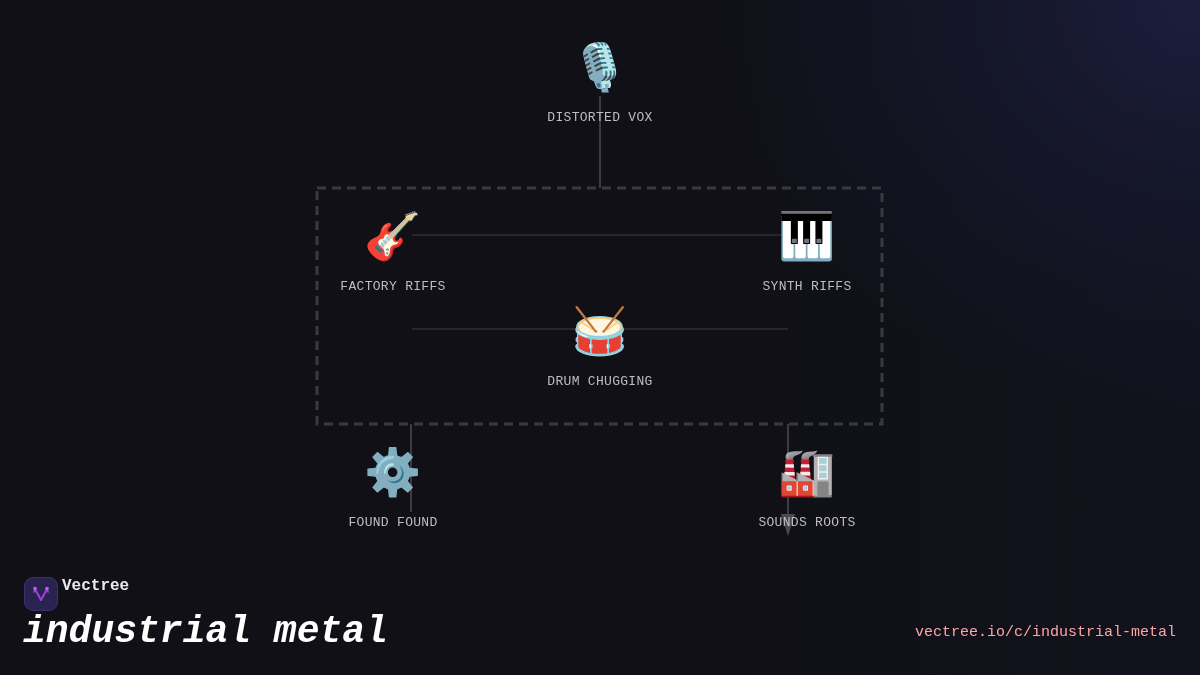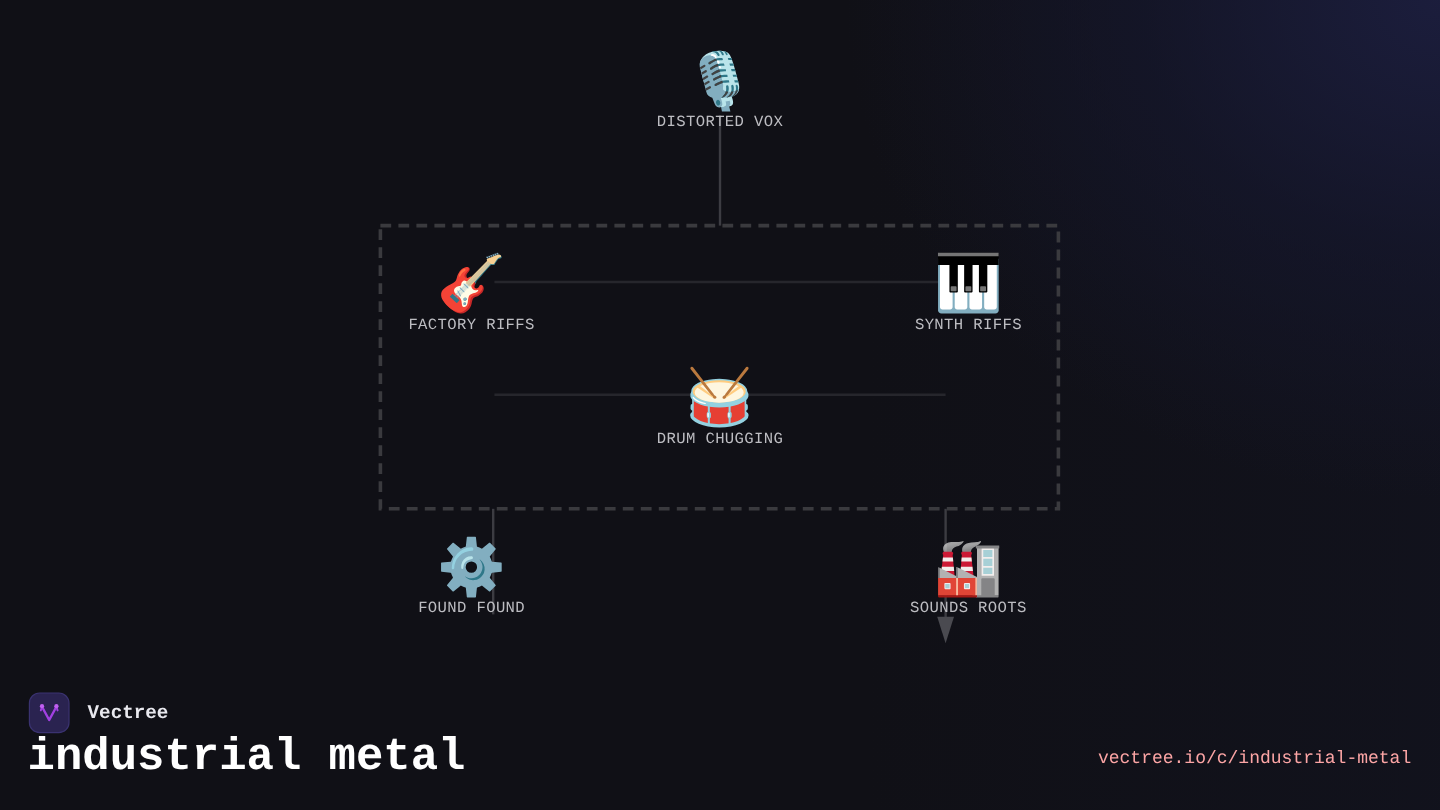--- a/index.html
+++ b/index.html
@@ -22,44 +22,45 @@
       position: absolute;
       display: flex; flex-direction: column; align-items: center;
       transform: translateX(-50%);
       white-space: nowrap;
     }
     .node .icon {
       font-size: 46px; line-height: 54px; height: 54px;
       font-family: "DejaVu Sans", sans-serif;
     }
     .node .label {
-      margin-top: 0;
+      margin-top: 16px;
       font-size: 13px;
       letter-spacing: 0.3px;
       color: #bdbdc2;
     }
     .brand {
       position: absolute; left: 24px; top: 577px;
-      display: flex; align-items: center; gap: 15px;
+      display: flex; align-items: flex-start; gap: 4px;
     }
     .brand-logo {
       width: 34px; height: 34px; border-radius: 9px;
       background: #2a2350;
       border: 1px solid #3a3270;
       display: flex; align-items: center; justify-content: center;
     }
     .brand-name {
       font-family: "Liberation Mono", monospace;
       font-weight: bold; font-size: 16px; color: #e8e8ee;
     }
     .page-title {
       position: absolute; left: 23px; top: 610px;
       font-family: "Liberation Mono", "DejaVu Sans Mono", monospace;
       font-weight: bold; font-size: 38px; color: #ffffff;
       letter-spacing: 0px;
+      font-style: italic;
     }
     .page-url {
       position: absolute; right: 24px; top: 624px;
       font-size: 15px; color: #fca5a5;
     }
   </style>
 </head>
 <body>
 
 <div class="bg-glow"></div>

